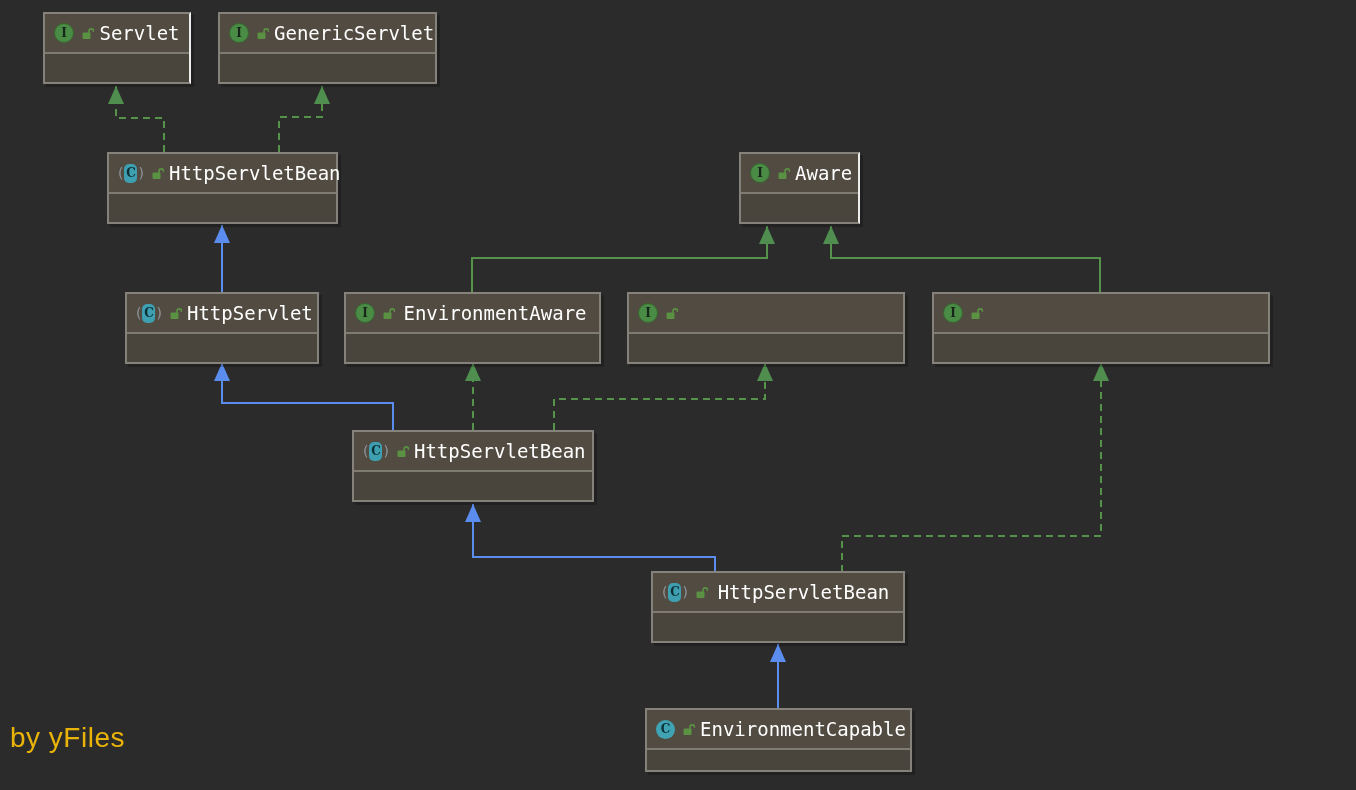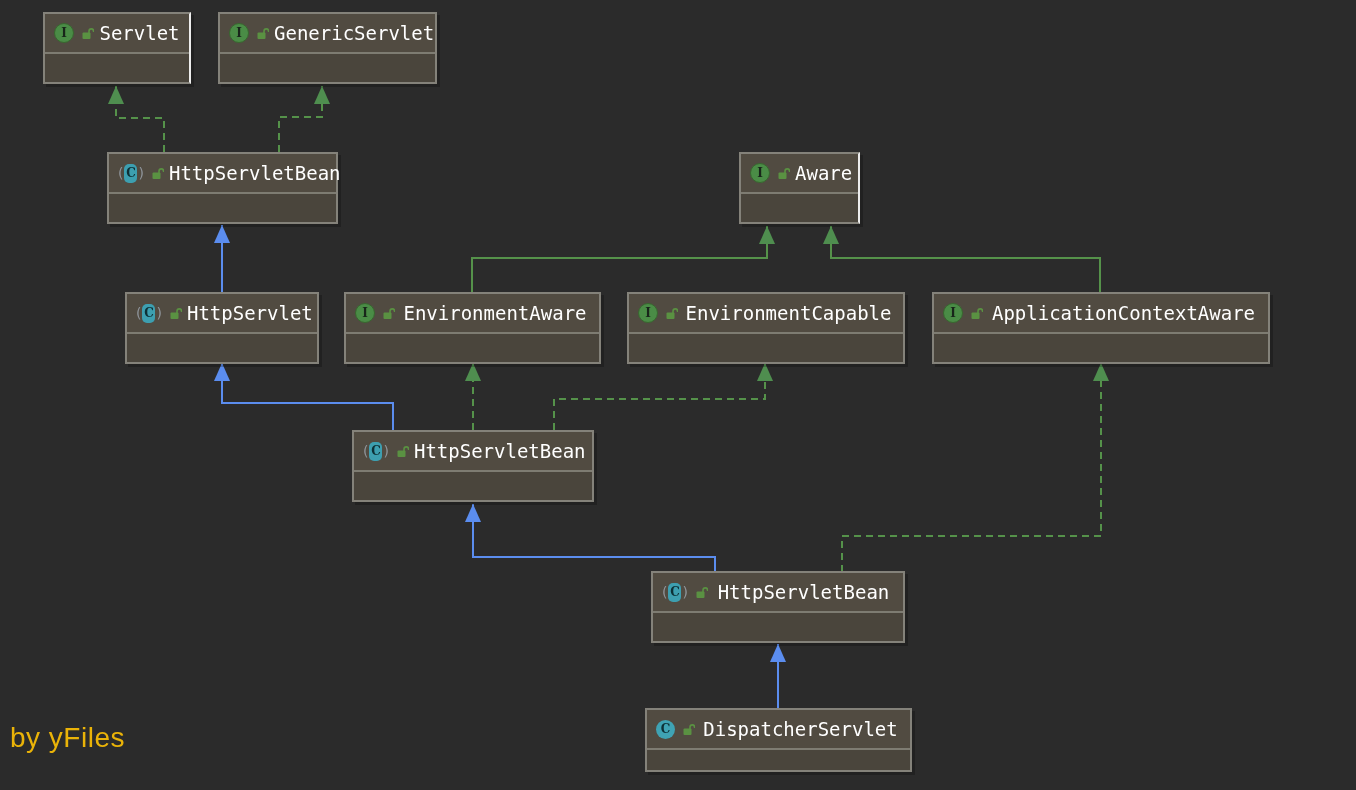--- a/index.html
+++ b/index.html
@@ -190,84 +190,82 @@
 
   <div class="node" id="n-environmentcapable">
     <div class="node-title">
       <span class="kind-icon iface">I</span>
       <span class="lock">
         <svg width="13" height="13" viewBox="0 0 13 13">
             <path d="M8,6 V4.2 a2.3,2.3 0 0 1 4.6,0 V5" fill="none" stroke="#5a9142" stroke-width="1.6"></path>
             <rect x="1.5" y="5.5" width="8" height="6.5" rx="1" fill="#5a9142"></rect>
           </svg>
       </span>
+    </div>
+    <div class="node-body"></div>
+  </div>
+
+  <div class="node" id="n-applicationcontextaware">
+    <div class="node-title">
+      <span class="kind-icon iface">I</span>
+      <span class="lock">
+        <svg width="13" height="13" viewBox="0 0 13 13">
+            <path d="M8,6 V4.2 a2.3,2.3 0 0 1 4.6,0 V5" fill="none" stroke="#5a9142" stroke-width="1.6"></path>
+            <rect x="1.5" y="5.5" width="8" height="6.5" rx="1" fill="#5a9142"></rect>
+          </svg>
+      </span>
+    </div>
+    <div class="node-body"></div>
+  </div>
+
+  <div class="node" id="n-httpservletbean">
+    <div class="node-title">
+      <span class="abs-wrap">
+          <span class="paren">(</span>
+          <span class="abs-pill">C</span>
+          <span class="paren">)</span>
+        </span>
+      <span class="lock">
+        <svg width="13" height="13" viewBox="0 0 13 13">
+            <path d="M8,6 V4.2 a2.3,2.3 0 0 1 4.6,0 V5" fill="none" stroke="#5a9142" stroke-width="1.6"></path>
+            <rect x="1.5" y="5.5" width="8" height="6.5" rx="1" fill="#5a9142"></rect>
+          </svg>
+      </span>
+      <span class="node-label">HttpServletBean</span>
+    </div>
+    <div class="node-body"></div>
+  </div>
+
+  <div class="node" id="n-frameworkservlet">
+    <div class="node-title">
+      <span class="abs-wrap">
+          <span class="paren">(</span>
+          <span class="abs-pill">C</span>
+          <span class="paren">)</span>
+        </span>
+      <span class="lock">
+        <svg width="13" height="13" viewBox="0 0 13 13">
+            <path d="M8,6 V4.2 a2.3,2.3 0 0 1 4.6,0 V5" fill="none" stroke="#5a9142" stroke-width="1.6"></path>
+            <rect x="1.5" y="5.5" width="8" height="6.5" rx="1" fill="#5a9142"></rect>
+          </svg>
+      </span>
+      <span class="node-label">HttpServletBean</span>
+    </div>
+    <div class="node-body"></div>
+  </div>
+
+  <div class="node short" id="n-dispatcherservlet">
+    <div class="node-title">
+      <span class="kind-icon cls">C</span>
+      <span class="lock">
+        <svg width="13" height="13" viewBox="0 0 13 13">
+            <path d="M8,6 V4.2 a2.3,2.3 0 0 1 4.6,0 V5" fill="none" stroke="#5a9142" stroke-width="1.6"></path>
+            <rect x="1.5" y="5.5" width="8" height="6.5" rx="1" fill="#5a9142"></rect>
+          </svg>
+      </span>
       <span class="node-label">EnvironmentCapable</span>
     </div>
     <div class="node-body"></div>
   </div>
 
-  <div class="node" id="n-applicationcontextaware">
-    <div class="node-title">
-      <span class="kind-icon iface">I</span>
-      <span class="lock">
-        <svg width="13" height="13" viewBox="0 0 13 13">
-            <path d="M8,6 V4.2 a2.3,2.3 0 0 1 4.6,0 V5" fill="none" stroke="#5a9142" stroke-width="1.6"></path>
-            <rect x="1.5" y="5.5" width="8" height="6.5" rx="1" fill="#5a9142"></rect>
-          </svg>
-      </span>
-      <span class="node-label">ApplicationContextAware</span>
-    </div>
-    <div class="node-body"></div>
-  </div>
-
-  <div class="node" id="n-httpservletbean">
-    <div class="node-title">
-      <span class="abs-wrap">
-          <span class="paren">(</span>
-          <span class="abs-pill">C</span>
-          <span class="paren">)</span>
-        </span>
-      <span class="lock">
-        <svg width="13" height="13" viewBox="0 0 13 13">
-            <path d="M8,6 V4.2 a2.3,2.3 0 0 1 4.6,0 V5" fill="none" stroke="#5a9142" stroke-width="1.6"></path>
-            <rect x="1.5" y="5.5" width="8" height="6.5" rx="1" fill="#5a9142"></rect>
-          </svg>
-      </span>
-      <span class="node-label">HttpServletBean</span>
-    </div>
-    <div class="node-body"></div>
-  </div>
-
-  <div class="node" id="n-frameworkservlet">
-    <div class="node-title">
-      <span class="abs-wrap">
-          <span class="paren">(</span>
-          <span class="abs-pill">C</span>
-          <span class="paren">)</span>
-        </span>
-      <span class="lock">
-        <svg width="13" height="13" viewBox="0 0 13 13">
-            <path d="M8,6 V4.2 a2.3,2.3 0 0 1 4.6,0 V5" fill="none" stroke="#5a9142" stroke-width="1.6"></path>
-            <rect x="1.5" y="5.5" width="8" height="6.5" rx="1" fill="#5a9142"></rect>
-          </svg>
-      </span>
-      <span class="node-label">HttpServletBean</span>
-    </div>
-    <div class="node-body"></div>
-  </div>
-
-  <div class="node short" id="n-dispatcherservlet">
-    <div class="node-title">
-      <span class="kind-icon cls">C</span>
-      <span class="lock">
-        <svg width="13" height="13" viewBox="0 0 13 13">
-            <path d="M8,6 V4.2 a2.3,2.3 0 0 1 4.6,0 V5" fill="none" stroke="#5a9142" stroke-width="1.6"></path>
-            <rect x="1.5" y="5.5" width="8" height="6.5" rx="1" fill="#5a9142"></rect>
-          </svg>
-      </span>
-      <span class="node-label">DispatcherServlet</span>
-    </div>
-    <div class="node-body"></div>
-  </div>
-
   <div id="watermark">by yFiles</div>
 
 </div>
 
 </body></html>

